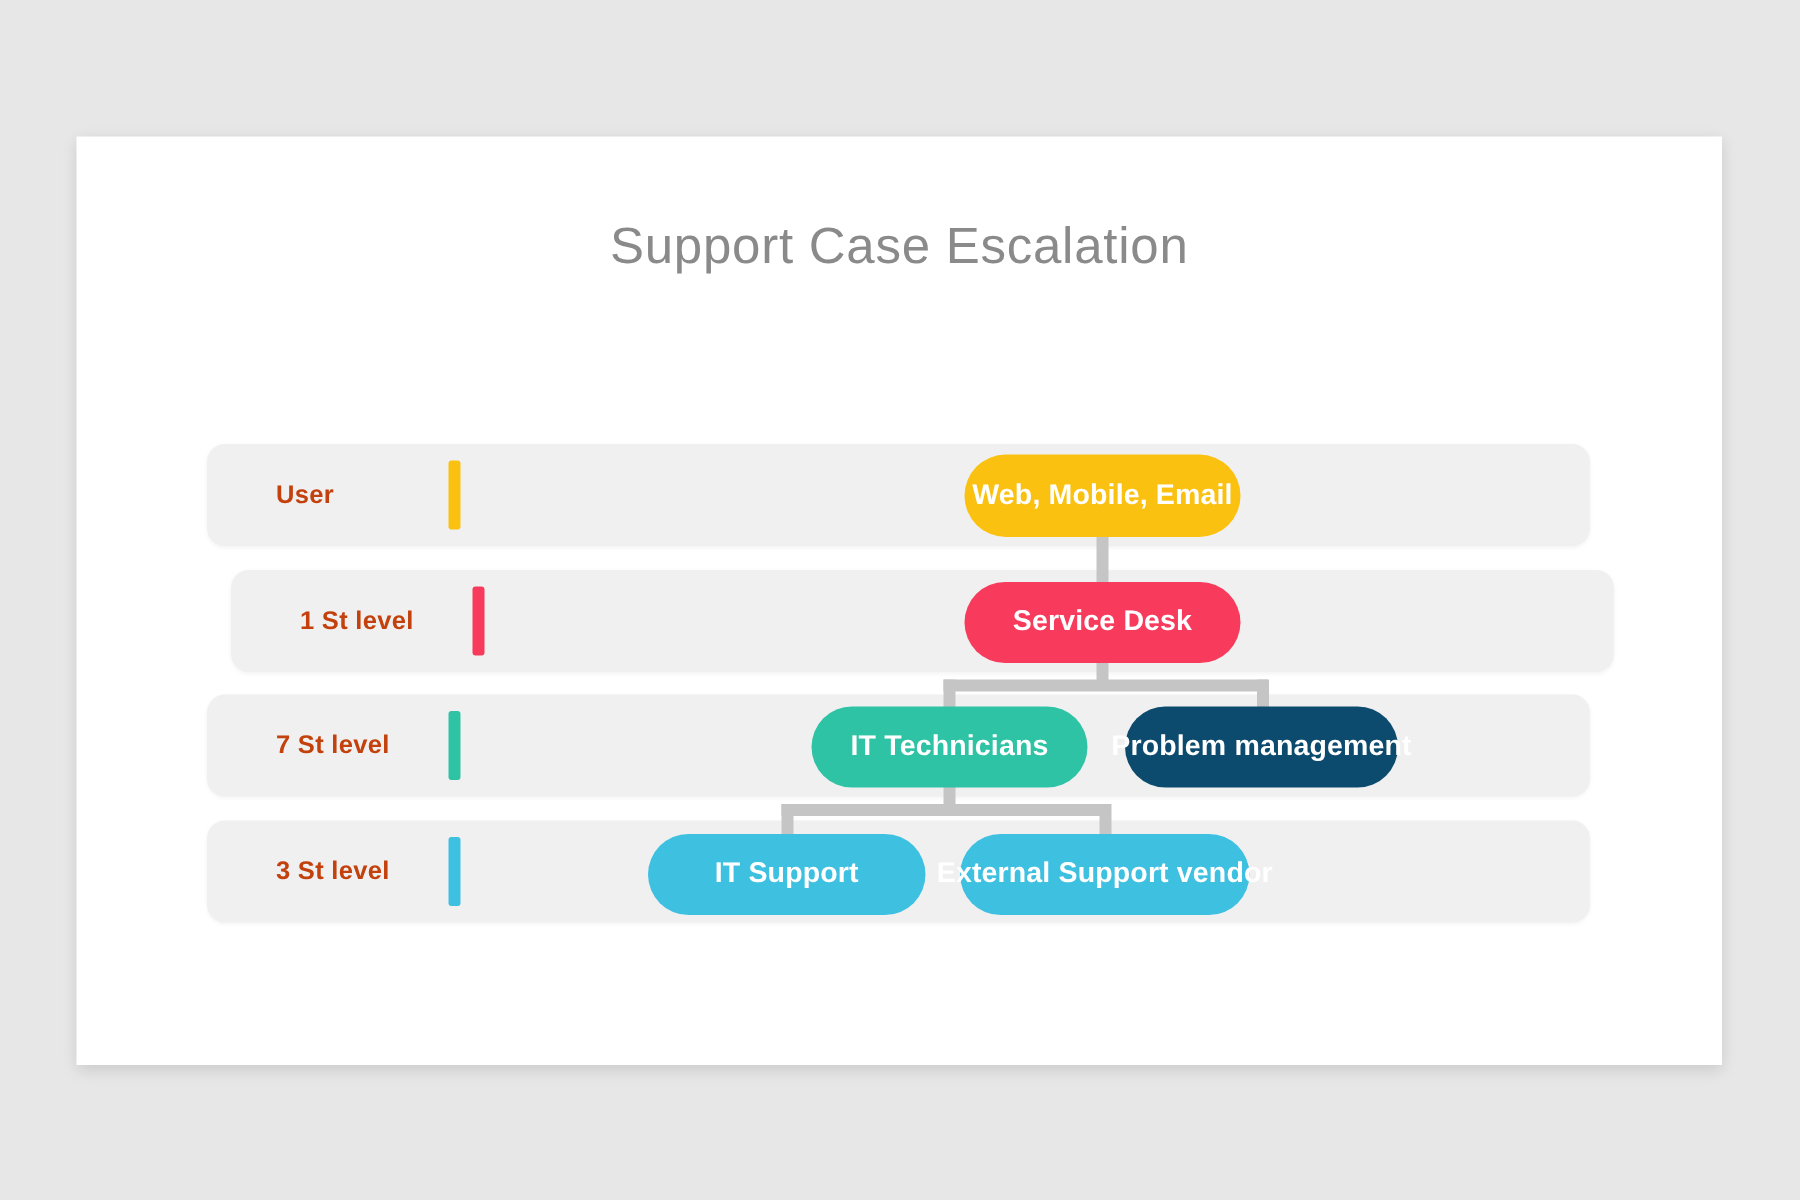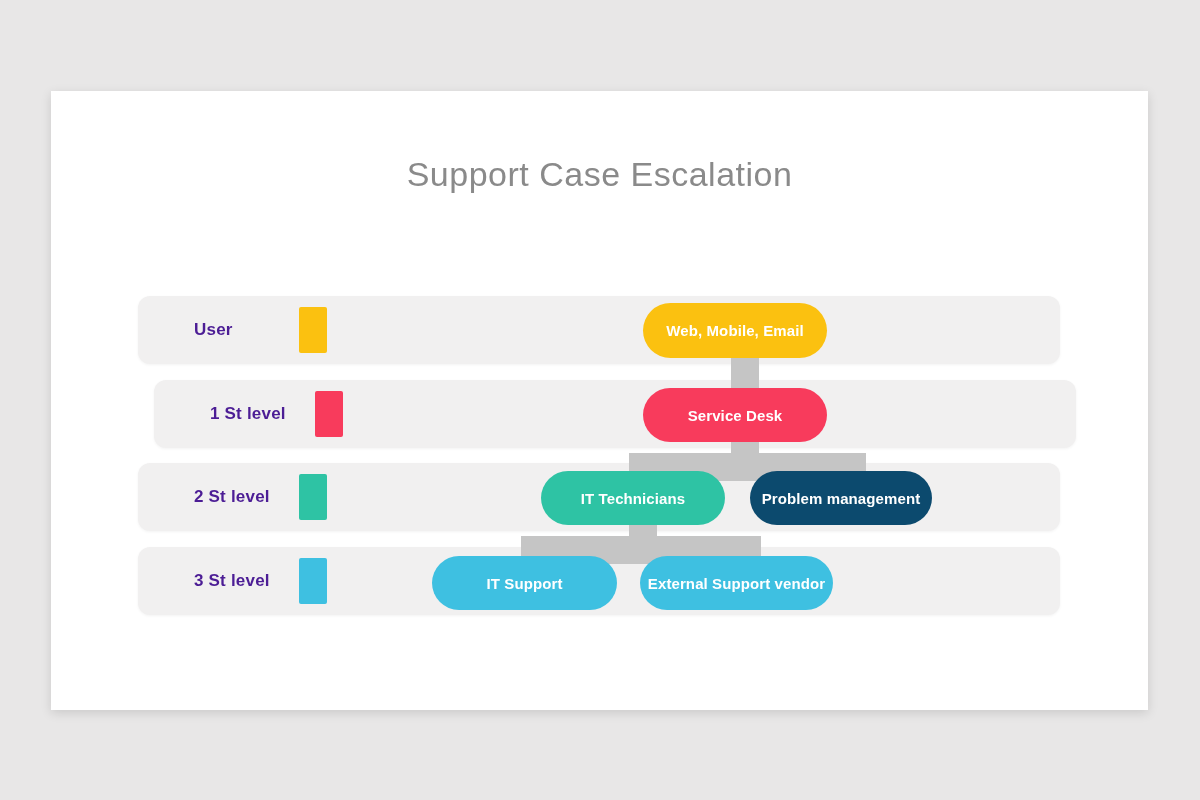--- a/index.html
+++ b/index.html
@@ -1,15 +1,15 @@
 <!DOCTYPE html>
 <html><head>
 <meta charset="utf-8">
 <style>
-  * { margin: 0; padding: 14px; box-sizing: border-box; }
+  * { margin: 0; padding: 4px; box-sizing: border-box; }
   html, body {
     width: 1200px; height: 800px;
     font-family: "Liberation Sans", sans-serif;
     background: #e8e7e7;
     overflow: hidden;
   }
   .slide {
     position: absolute;
     left: 51px; top: 91px;
     width: 1097px; height: 619px;
@@ -42,40 +42,40 @@
     border-radius: 12px;
     box-shadow: 0 1px 3px rgba(0,0,0,0.05);
   }
   .lane-label {
     position: absolute;
     left: 42px; top: 0;
     height: 68px;
     display: flex; align-items: center;
     font-size: 17px;
     font-weight: 700;
-    color: #4c1d95;
+    color: #c2410c;
     letter-spacing: 0.2px;
   }
   .lane-bar {
     position: absolute;
     left: 161px; top: 11px;
     width: 8px; height: 46px;
     border-radius: 2px;
   }
   .lane-user  { top: 205px; }
   .lane-lv1   { top: 289px; margin-left: 16px; }
   .lane-lv2   { top: 372px; }
   .lane-lv3   { top: 456px; }
   .node {
     position: absolute;
     height: 54px;
     border-radius: 28px;
     display: flex; align-items: center; justify-content: center;
     color: #ffffff;
-    font-size: 15px;
+    font-size: 19px;
     font-weight: 700;
     white-space: nowrap;
     z-index: 2;
     letter-spacing: 0.1px;
   }
   .node-web      { left: 592px; top: 212px; width: 184px; height: 55px; }
   .node-desk     { left: 592px; top: 297px; width: 184px; }
   .node-tech     { left: 490px; top: 380px; width: 184px; }
   .node-problem  { left: 699px; top: 380px; width: 182px; }
   .node-expert   { left: 381px; top: 465px; width: 185px; }
@@ -107,21 +107,21 @@
 
   <div class="lane lane-user">
     <div class="lane-label">User</div>
     <div class="lane-bar" style="background-color: rgb(251, 193, 16);"></div>
   </div>
   <div class="lane lane-lv1">
     <div class="lane-label">1 St level</div>
     <div class="lane-bar" style="background-color: rgb(248, 59, 92);"></div>
   </div>
   <div class="lane lane-lv2">
-    <div class="lane-label">2 St level</div>
+    <div class="lane-label">7 St level</div>
     <div class="lane-bar" style="background-color: rgb(46, 195, 164);"></div>
   </div>
   <div class="lane lane-lv3">
     <div class="lane-label">3 St level</div>
     <div class="lane-bar" style="background-color: rgb(62, 192, 225);"></div>
   </div>
 
   <div class="conn c1" style="background-color: rgb(197, 197, 197);"></div>
   <div class="conn c2-stub" style="background-color: rgb(197, 197, 197);"></div>
   <div class="conn c2-h" style="background-color: rgb(197, 197, 197);"></div>

